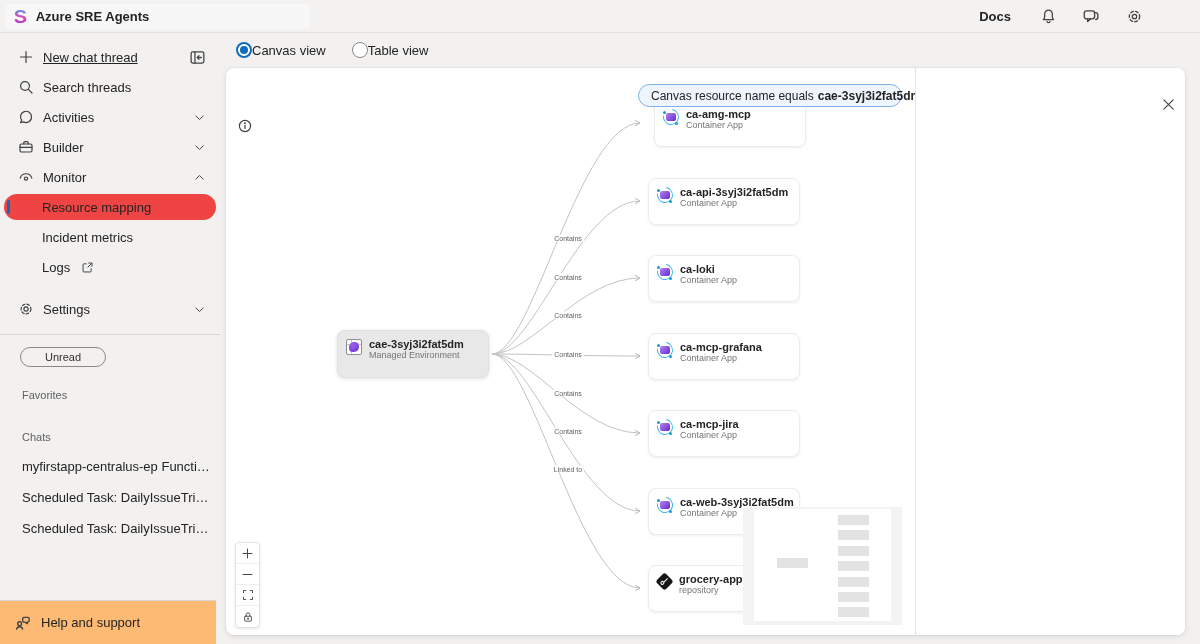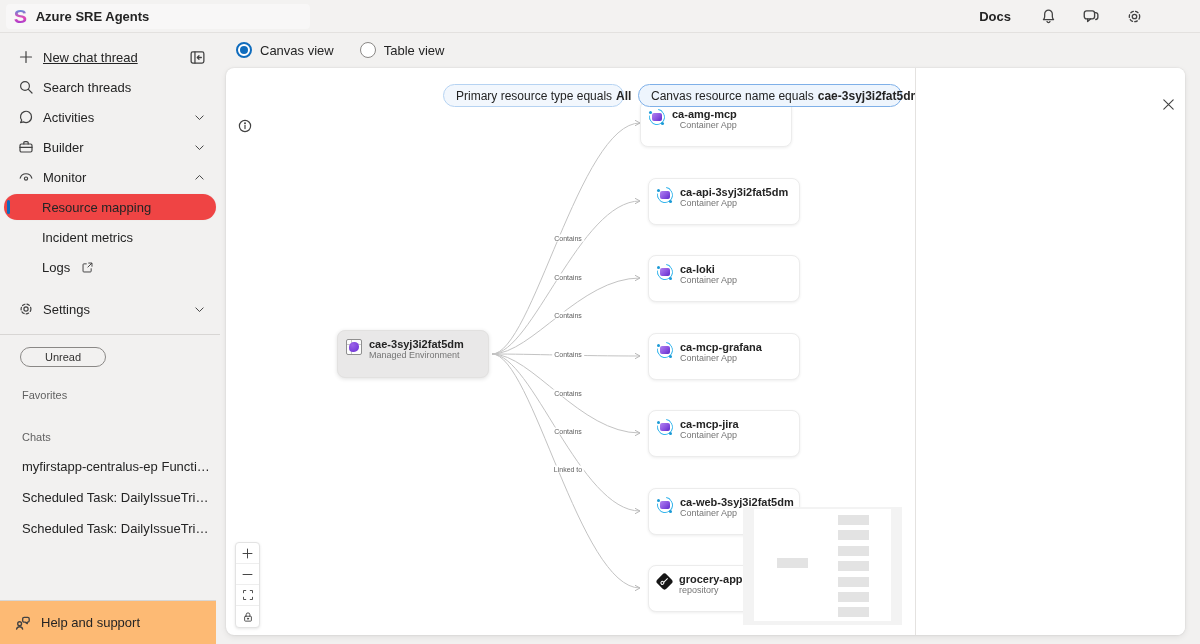--- a/index.html
+++ b/index.html
@@ -37,21 +37,21 @@
   .unread-pill { display:inline-flex; align-items:center; height:20px; padding:0 24px; margin:2px 0 0 20px; border:1px solid #8a8886; border-radius:11px; font-size:11px; color:#323130; cursor:pointer; background:transparent; }
   .group-label { font-size:11px; color:#616161; padding:0 0 0 22px; margin-top:22px; }
   .chats-list { margin-top:8px; max-height:104px; overflow:hidden; }
   .chat-item { font-size:13px; color:#242424; padding:8px 10px 8px 22px; white-space:nowrap; overflow:hidden; text-overflow:ellipsis; cursor:pointer; }
   .chat-item.faded { opacity:.32; }
   .side-bottom { position:absolute; left:0; right:4px; bottom:0; height:44px; border-top:1px solid #d8d6d4; display:flex; align-items:center; gap:9px; padding-left:14px; font-size:13px; cursor:pointer; background:#fdba74; }
   .ext { margin-left:2px; }
 
   
   .view-toggle { position:absolute; left:236px; top:42px; display:flex; align-items:center; gap:26px; z-index:5; }
-  .vt-opt { display:flex; align-items:center; gap:8px; font-size:13px; cursor:pointer; }
+  .vt-opt { display:flex; align-items:center; font-size:13px; cursor:pointer; }
   .radio { width:16px; height:16px; border-radius:50%; border:1px solid #8a8886; background:#fff; position:relative; flex:none; }
   .radio.on { border:2px solid #0f6cbd; }
   .radio.on::after { content:""; position:absolute; left:2px; top:2px; width:8px; height:8px; border-radius:50%; background:#0f6cbd; }
 
   
   .card { position:absolute; left:226px; top:68px; width:959px; height:567px; background:#ffffff; border-radius:8px; box-shadow:0 0 2px rgba(0,0,0,.12), 0 2px 6px rgba(0,0,0,.08); }
   .vdivider { position:absolute; left:689px; top:0; bottom:0; width:1px; background:#e4e2e0; }
   .close-btn { position:absolute; left:930px; top:24px; width:24px; height:24px; display:flex; align-items:center; justify-content:center; border-radius:4px; cursor:pointer; z-index:8; }
 
   .canvas { position:absolute; left:0; top:0; width:689px; height:567px; overflow:hidden; border-radius:8px 0 0 8px; }
@@ -282,21 +282,21 @@
     <div class="gnode root" style="left:111px; top:262px; height:48px;">
       <span class="icon-me">
           <span class="blob"></span>
         </span>
       <span>
         <div class="nname">cae-3syj3i2fat5dm</div>
         <div class="ntype">Managed Environment</div>
       </span>
     </div>
 
-    <div class="gnode" style="left:414px; top:32px;text-align:right;">
+    <div class="gnode" style="left:428px; top:32px;">
       <span class="icon-ca">
           <span class="arc"></span>
           <span class="box"></span>
           <span class="d1"></span>
           <span class="d2"></span>
         </span>
       <span>
           <div class="nname">ca-amg-mcp</div>
           <div class="ntype">Container App</div>
         </span>
@@ -362,24 +362,20 @@
         </span>
     </div>
     <div class="gnode" style="left:422px; top:497px;">
       <span class="icon-git"></span>
       <span>
           <div class="nname">grocery-app.git</div>
           <div class="ntype">repository</div>
         </span>
     </div>
 
-    <div class="fpill" style="left:217px; width:181px;">
-      <span>Primary resource type equals</span>
-        <b>All</b>
-    </div>
     <div class="fpill strong" style="left:412px; width:264px;">
       <span>Canvas resource name equals</span>
         <b>cae-3syj3i2fat5dm</b>
     </div>
 
     <div class="zoomctl">
       <div class="zbtn">
         <svg width="13" height="13" viewBox="0 0 16 16" class="ico" stroke="#333">
             <path d="M8 2.5v11M2.5 8h11"></path>
           </svg>

